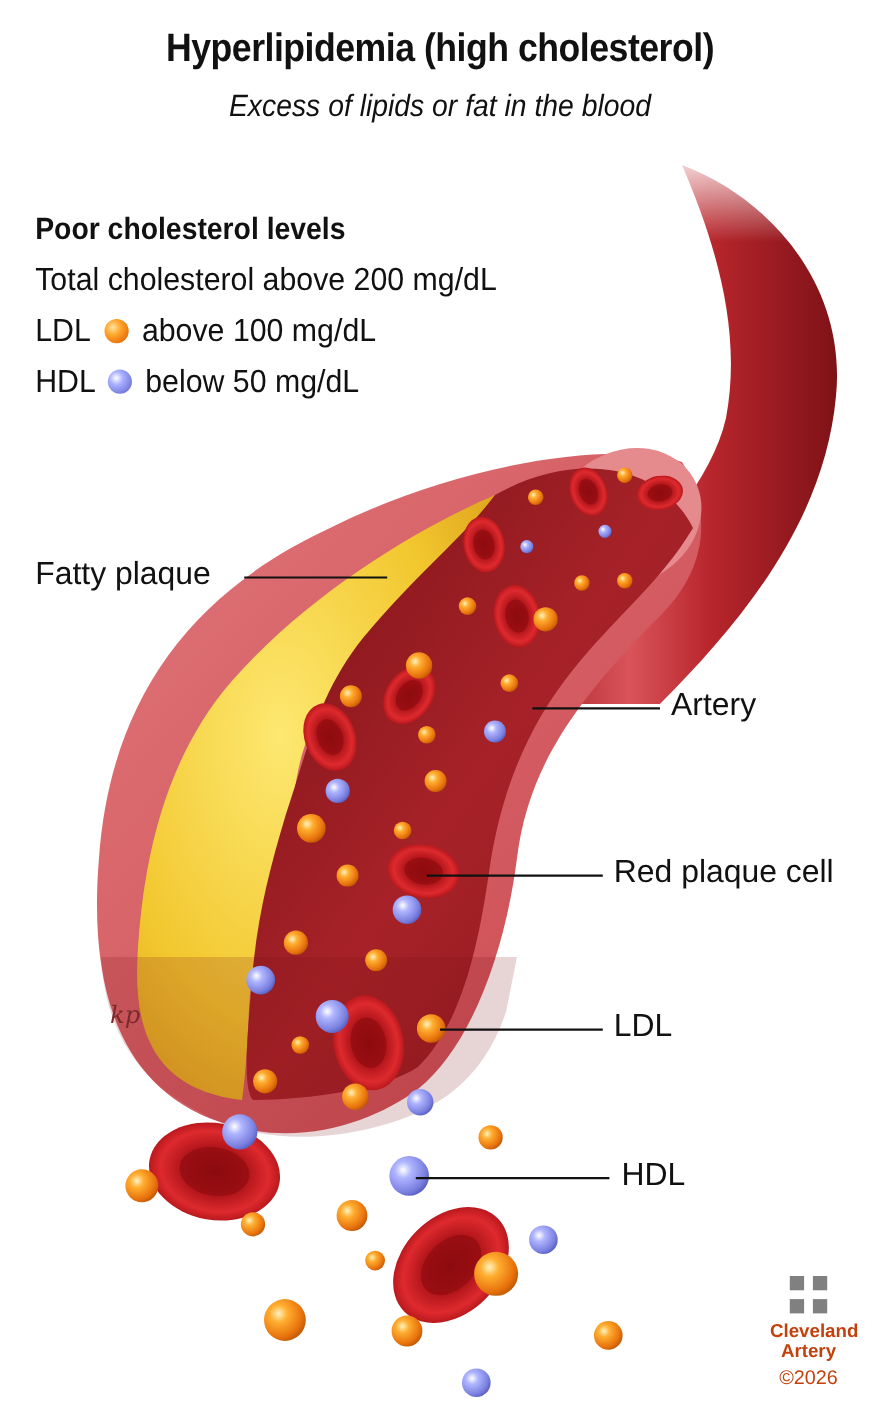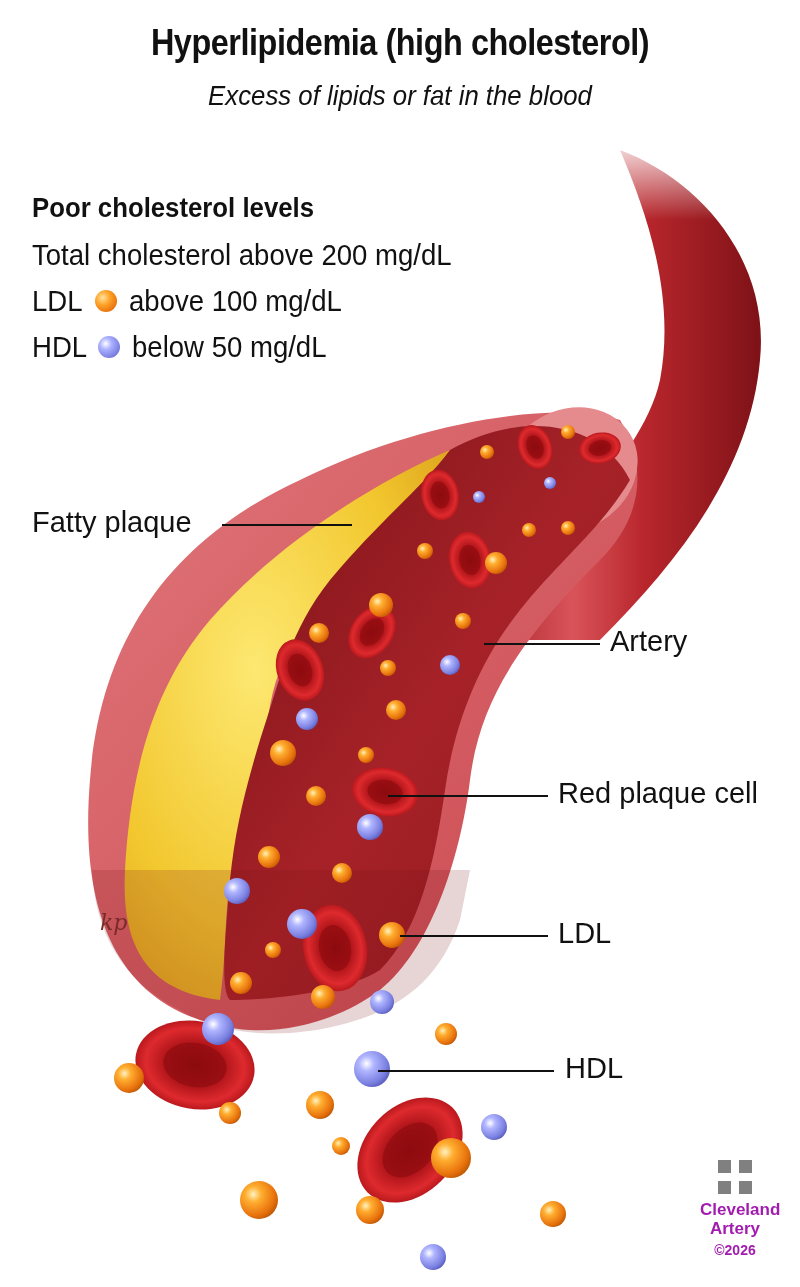--- a/index.html
+++ b/index.html
@@ -8,25 +8,25 @@
   .subtitle { position:absolute; left:0; width:800px; top:80px; text-align:center; font-size:28px; font-style:italic; transform:scaleX(0.92); transform-origin:center; }
   .legend { position:absolute; left:32px; top:192px; }
   .legend-heading { font-size:28px; font-weight:bold; transform:scaleX(0.92); transform-origin:left; white-space:nowrap; margin-bottom:8px; }
   .legend-row { font-size:29px; height:46px; line-height:46px; white-space:nowrap; display:flex; align-items:center; }
   .legend-row .txt { transform:scaleX(0.95); transform-origin:left; display:inline-block; }
   .ball { display:inline-block; width:22px; height:22px; border-radius:50%; margin:0 12px 0 10px; }
   .ball.ldl { background:radial-gradient(circle at 35% 35%, #ffe2a0 0%, #ffa52a 35%, #e8720c 75%, #c05a05 100%); }
   .ball.hdl { background:radial-gradient(circle at 35% 35%, #ffffff 0%, #aab0ff 30%, #7b80e0 70%, #5a5fc0 100%); }
   .art { position:absolute; left:0; top:0; width:800px; height:1287px; }
   .callout { position:absolute; font-size:29px; white-space:nowrap; }
-  .logo { position:absolute; left:700px; top:1160px; width:70px; text-align:center; color:#a21caf; }
+  .logo { position:absolute; left:700px; top:1160px; width:70px; text-align:center; color:#c2410c; }
   .logo-mark { width:34px; height:34px; margin:0 auto 6px; position:relative; }
   .logo-mark span { position:absolute; width:13px; height:13px; background:#808080; }
   .logo-name { font-size:17px; font-weight:bold; line-height:19px; }
-  .logo-copy { font-size:14px; margin-top:4px;font-weight:bold; }
+  .logo-copy { font-size:18px; margin-top:4px; }
 </style>
 </head>
 <body>
 
 <div class="title">Hyperlipidemia (high cholesterol)</div>
 <div class="subtitle">Excess of lipids or fat in the blood</div>
 
 <svg class="art" viewBox="0 0 800 1287" xmlns="http://www.w3.org/2000/svg">
   <defs>
     <linearGradient id="tubeGrad" x1="0" y1="0" x2="1" y2="0">

